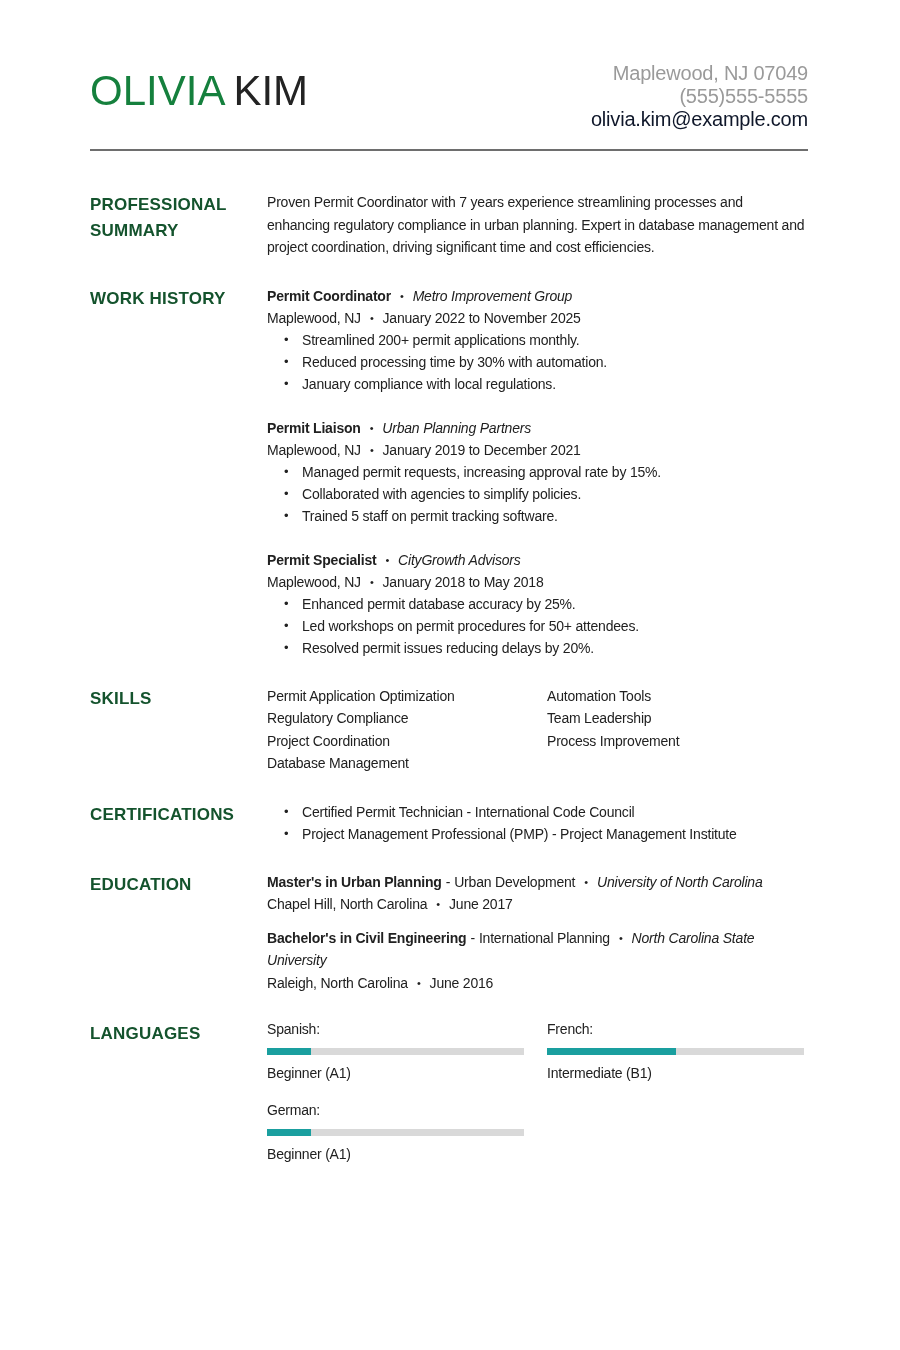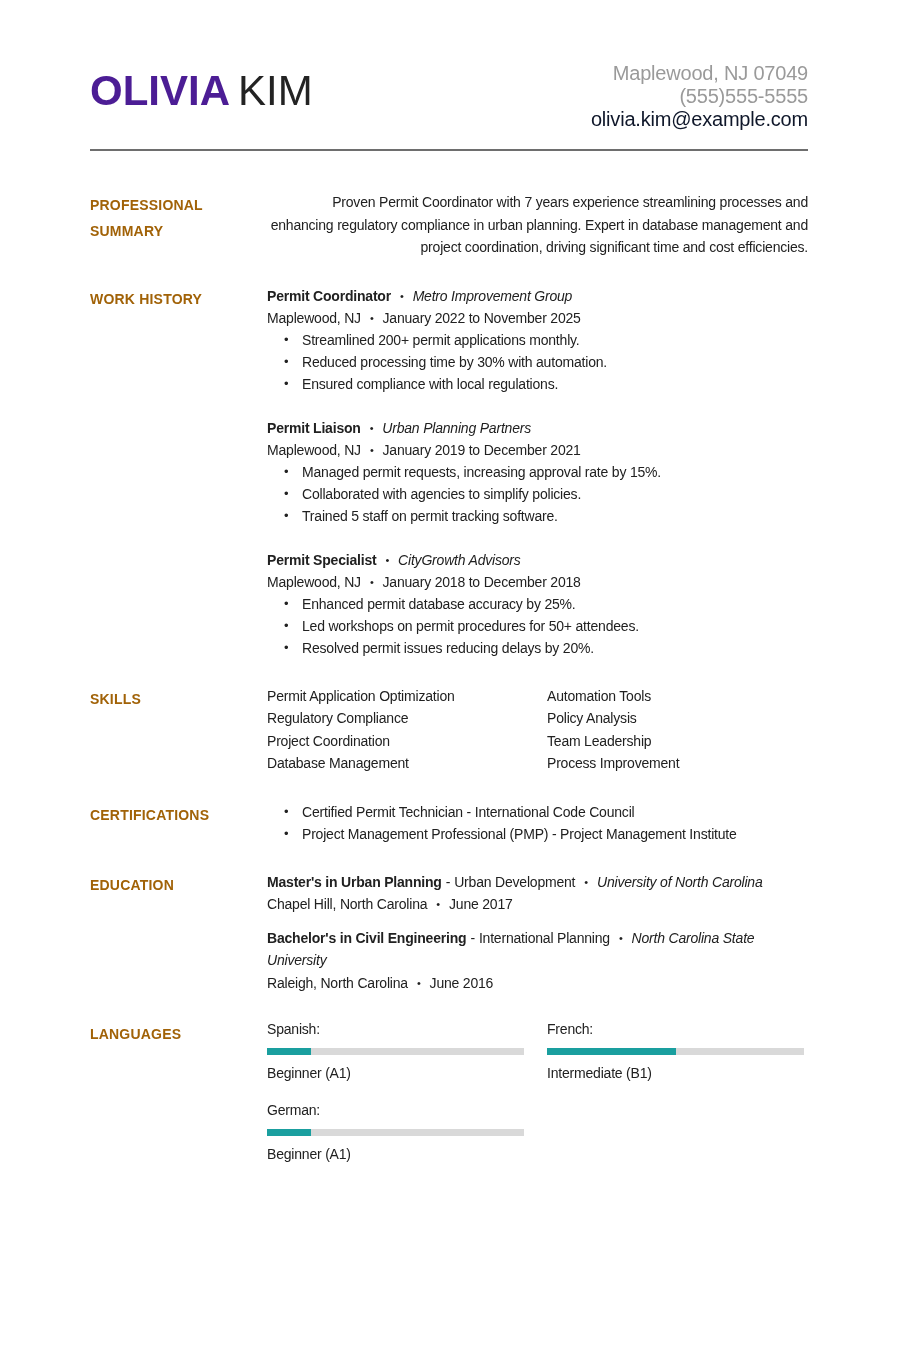--- a/index.html
+++ b/index.html
@@ -9,35 +9,35 @@
     font-family:"Liberation Sans", sans-serif;
     color:#212121;
     font-size:14px;
     letter-spacing:-0.2px;
   }
   .page { width:900px; padding:60px 92px 0 90px; }
 
   
   .header { display:flex; justify-content:space-between; align-items:flex-start; }
   .name { font-size:42px; font-weight:400; letter-spacing:0px; line-height:46px; margin-top:8px; white-space:nowrap; }
-  .name .first { color:#4c1d95;font-weight:bold; }
+  .name .first { color:#15803d; }
   .name .last  { color:#232323; margin-left:8px; }
   .contact { text-align:right; font-size:20px; line-height:23px; color:#9A9A9A; margin-top:2px; }
   .contact .email { color:#0f172a; text-decoration:none; cursor:pointer; }
   .rule { border:none; border-top:2px solid #6E6E6E; margin:18px 0 40px 0; }
 
   
   .section { display:grid; grid-template-columns:177px 1fr; margin-bottom:26px; }
   .sec-label {
-    font-size:14px; font-weight:bold; color:#a16207;
+    font-size:17px; font-weight:bold; color:#14532d;
     line-height:26px; letter-spacing:0.2px; padding-top:1px;
   }
   .sec-body { line-height:22px; }
 
-  .summary-text { line-height:22.5px;text-align:right; }
+  .summary-text { line-height:22.5px; }
 
   
   .job { margin-bottom:22px; }
   .job:last-child { margin-bottom:0; }
   .job-head { line-height:22px; }
   .job-title { font-weight:bold; }
   .company { font-style:italic; }
   .sep { display:inline-block; margin:0 9px; font-size:11px; vertical-align:1px; color:#212121; }
   .job-sub { line-height:22px; }
   .bullets { margin-top:0; }
@@ -103,21 +103,21 @@
           <div class="bullet-row">
               <span class="marker">•</span>
               <span>Streamlined 200+ permit applications monthly.</span>
             </div>
           <div class="bullet-row">
               <span class="marker">•</span>
               <span>Reduced processing time by 30% with automation.</span>
             </div>
           <div class="bullet-row">
               <span class="marker">•</span>
-              <span>Ensured compliance with local regulations.</span>
+              <span>January compliance with local regulations.</span>
             </div>
         </div>
       </div>
 
       <div class="job">
         <div class="job-head">
           <span class="job-title">Permit Liaison</span><span class="sep">•</span><span class="company">Urban Planning Partners</span>
         </div>
         <div class="job-sub">
           <span>Maplewood, NJ</span><span class="sep">•</span><span>January 2019 to December 2021</span>
@@ -136,21 +136,21 @@
               <span>Trained 5 staff on permit tracking software.</span>
             </div>
         </div>
       </div>
 
       <div class="job">
         <div class="job-head">
           <span class="job-title">Permit Specialist</span><span class="sep">•</span><span class="company">CityGrowth Advisors</span>
         </div>
         <div class="job-sub">
-          <span>Maplewood, NJ</span><span class="sep">•</span><span>January 2018 to December 2018</span>
+          <span>Maplewood, NJ</span><span class="sep">•</span><span>January 2018 to May 2018</span>
         </div>
         <div class="bullets">
           <div class="bullet-row">
               <span class="marker">•</span>
               <span>Enhanced permit database accuracy by 25%.</span>
             </div>
           <div class="bullet-row">
               <span class="marker">•</span>
               <span>Led workshops on permit procedures for 50+ attendees.</span>
             </div>
@@ -169,21 +169,20 @@
     <div class="sec-body">
       <div class="skills-grid">
         <div>
           <div class="skill">Permit Application Optimization</div>
           <div class="skill">Regulatory Compliance</div>
           <div class="skill">Project Coordination</div>
           <div class="skill">Database Management</div>
         </div>
         <div>
           <div class="skill">Automation Tools</div>
-          <div class="skill">Policy Analysis</div>
           <div class="skill">Team Leadership</div>
           <div class="skill">Process Improvement</div>
         </div>
       </div>
     </div>
   </div>
 
   <div class="section">
     <div class="sec-label">CERTIFICATIONS</div>
     <div class="sec-body">

